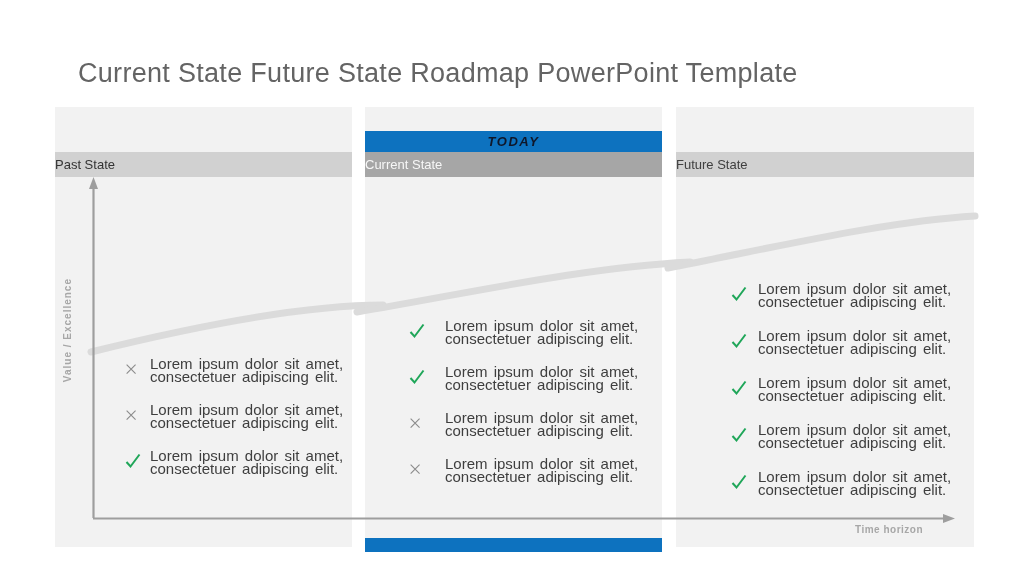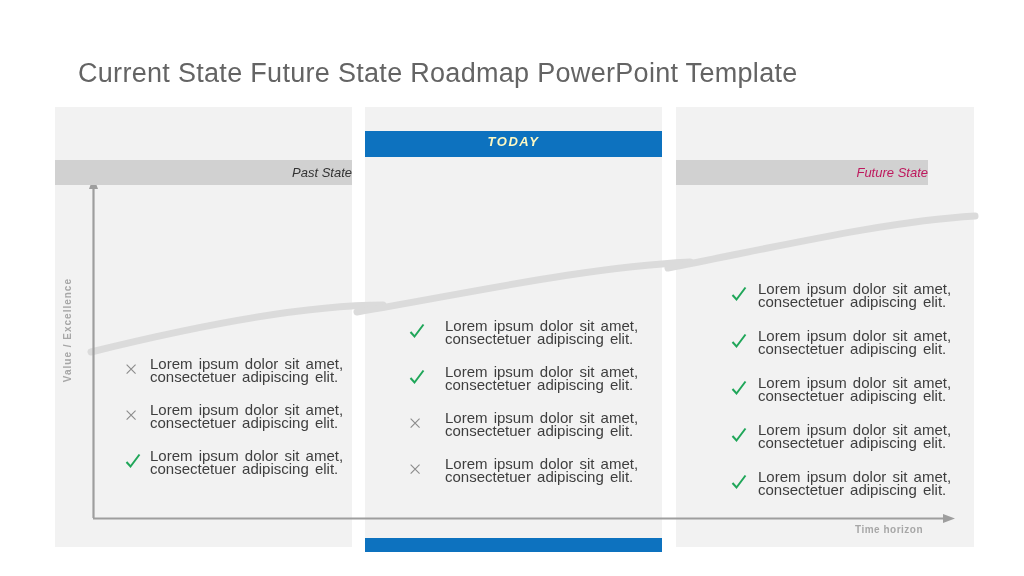--- a/index.html
+++ b/index.html
@@ -21,28 +21,28 @@
   .title{
     position:absolute;left:62px;top:42px;margin:16px;
     font-size:27px;font-weight:400;color:#646464;letter-spacing:.3px;white-space:nowrap;
   }
   .panel{position:absolute;top:107px;background:var(--panel);z-index:0;}
   .panel-left{left:55px;width:297px;height:440px;}
   .panel-mid{left:365px;width:297px;height:431px;}
   .panel-right{left:676px;width:298px;height:440px;}
   .layer{position:absolute;left:0;top:0;z-index:1;pointer-events:none;}
   .today-bar{
-    position:absolute;left:365px;top:131px;width:297px;height:26px;z-index:2;
-    background:var(--blue);color:#fef9c3;font-weight:bold;font-style:italic;
+    position:absolute;left:365px;top:131px;width:297px;height:38px;z-index:2;
+    background:var(--blue);color:#0f172a;font-weight:bold;font-style:italic;
     text-align:center;font-size:13px;letter-spacing:1.5px;line-height:22px;
   }
-  .hdr{position:absolute;top:160px;height:25px;line-height:25px;text-align:right;font-size:13px;z-index:2;font-style:italic;}
+  .hdr{position:absolute;top:152px;height:25px;line-height:25px;text-align:left;font-size:13px;z-index:2;}
   .hdr-left{left:55px;width:297px;background:var(--hdr-light);color:#333;}
   .hdr-mid{left:365px;width:297px;background:var(--hdr-dark);color:#f7f7f7;}
-  .hdr-right{left:676px;width:252px;background:var(--hdr-light);color:#be185d;}
+  .hdr-right{left:676px;width:298px;background:var(--hdr-light);color:#404040;}
   .bottom-bar{position:absolute;left:365px;top:538px;width:297px;height:14px;background:var(--blue);z-index:2;}
   .list{position:absolute;display:flex;flex-direction:column;z-index:3;}
   .list-left{left:125px;top:358px;gap:21px;}
   .list-mid{left:409px;top:320px;gap:21px;}
   .list-right{left:731px;top:283px;gap:22px;}
   .item{display:flex;align-items:flex-start;}
   .mark{width:16px;flex:0 0 16px;margin-top:3px;line-height:0;}
   .mark.check{color:var(--green);}
   .mark.cross{color:var(--cross);margin-top:5px;}
   .itext{font-size:15px;line-height:12.5px;color:#3e3e3e;word-spacing:2px;white-space:nowrap;}
@@ -82,20 +82,21 @@
     <line x1="93" y1="518.5" x2="945" y2="518.5" stroke="var(--axis)" stroke-width="2.2"></line>
     <polygon points="955,518.5 943,514 943,523" fill="var(--axis)"></polygon>
   </svg>
 
   <div class="ylabel">Value / Excellence</div>
   <div class="xlabel">Time horizon</div>
 
   <div class="today-bar">TODAY</div>
 
   <div class="hdr hdr-left">Past State</div>
+  <div class="hdr hdr-mid">Current State</div>
   <div class="hdr hdr-right">Future State</div>
 
   <div class="list list-left">
       <div class="item">
         <span class="mark cross"><svg viewBox="0 0 16 16" width="13" height="13">
             <path d="M2 2 L13 13 M13 2 L2 13" fill="none" stroke="currentColor" stroke-width="1.4"></path>
           </svg></span>
         <span class="itext">Lorem ipsum dolor sit amet,<br>consectetuer adipiscing elit.</span>
       </div>
       <div class="item">

